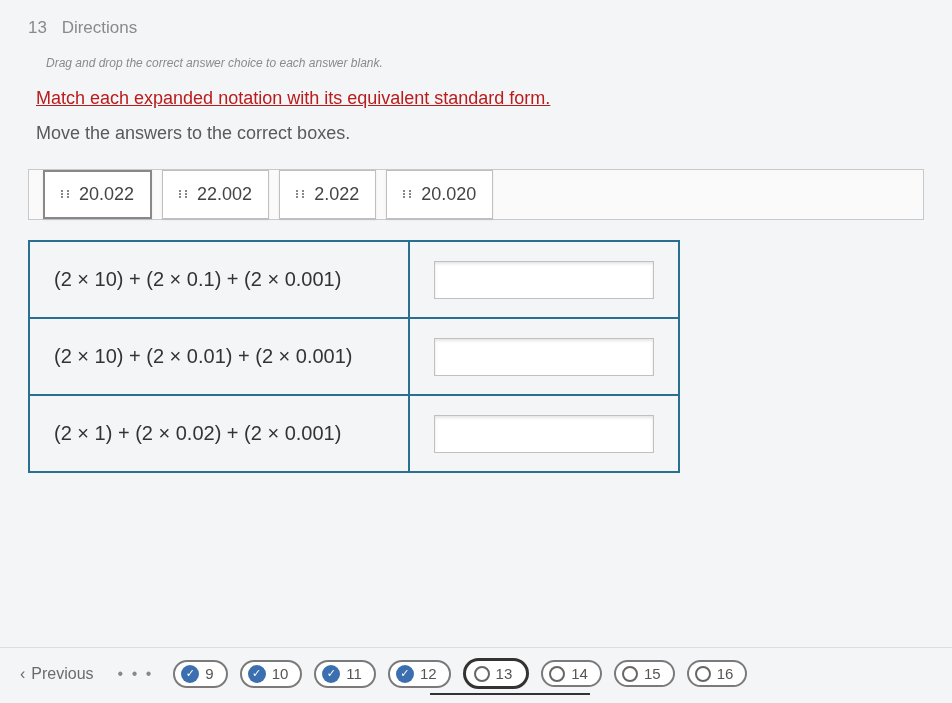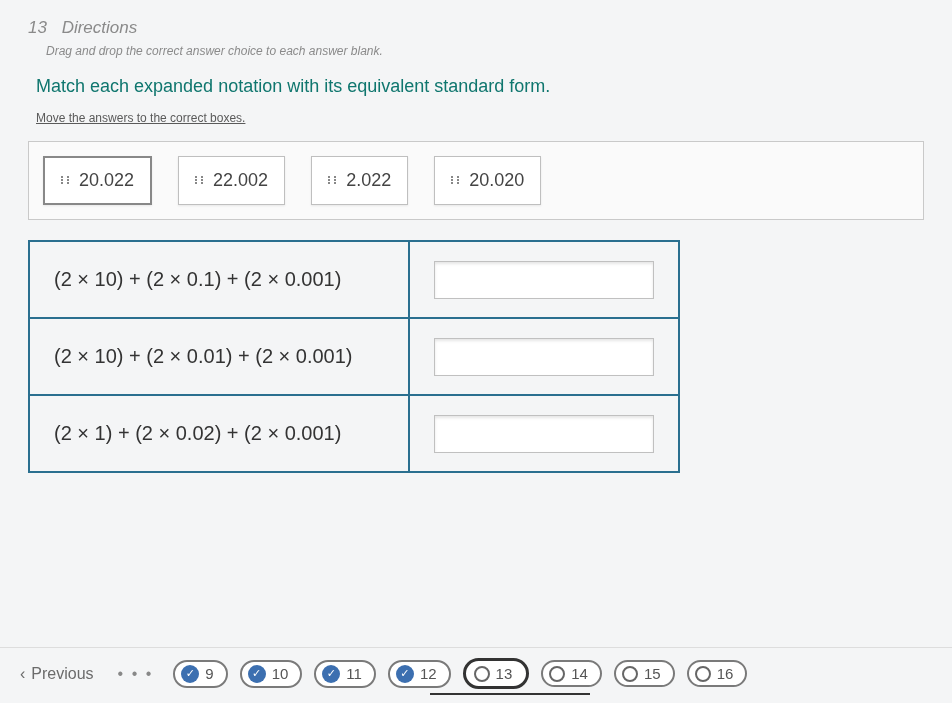--- a/index.html
+++ b/index.html
@@ -6,32 +6,32 @@
 body {
   width: 952px;
   height: 703px;
   font-family: Arial, Helvetica, sans-serif;
   background: #f4f5f6;
   color: #4a4a4a;
   padding: 18px 28px 0 28px;
   position: relative;
   overflow: hidden;
 }
-.qnum-dir { color: #8a8a8a; font-size: 17px; margin-bottom: 6px; font-style: italic; }
+.qnum-dir { color: #8a8a8a; font-size: 17px; margin-bottom: 18px; }
 .qnum-dir .num { margin-right: 10px; }
 .instr-italic { color: #8a8a8a; font-style: italic; font-size: 12px; margin: 0 0 18px 18px; }
-.prompt { color: #0f766e; font-size: 18px; margin-bottom: 14px; margin-left: 8px; }
-.move { color: #5a5a5a; font-size: 12px; margin-bottom: 16px; margin-left: 8px; text-decoration: underline; }
+.prompt { color: #b91c1c; font-size: 18px; margin-bottom: 14px; margin-left: 8px; text-decoration: underline; }
+.move { color: #5a5a5a; font-size: 18px; margin-bottom: 25px; margin-left: 8px; }
 
 .choice-bar {
   border: 1px solid #c9c9c9;
   background: #fafafa;
-  padding: 14px 14px;
-  display: flex;
-  gap: 26px;
+  padding: 0 14px;
+  display: flex;
+  gap: 10px;
   margin-bottom: 20px;
 }
 .choice {
   border: 1px solid #bfbfbf;
   background: #fff;
   padding: 12px 16px;
   font-size: 18px;
   color: #444;
   display: flex;
   align-items: center;

